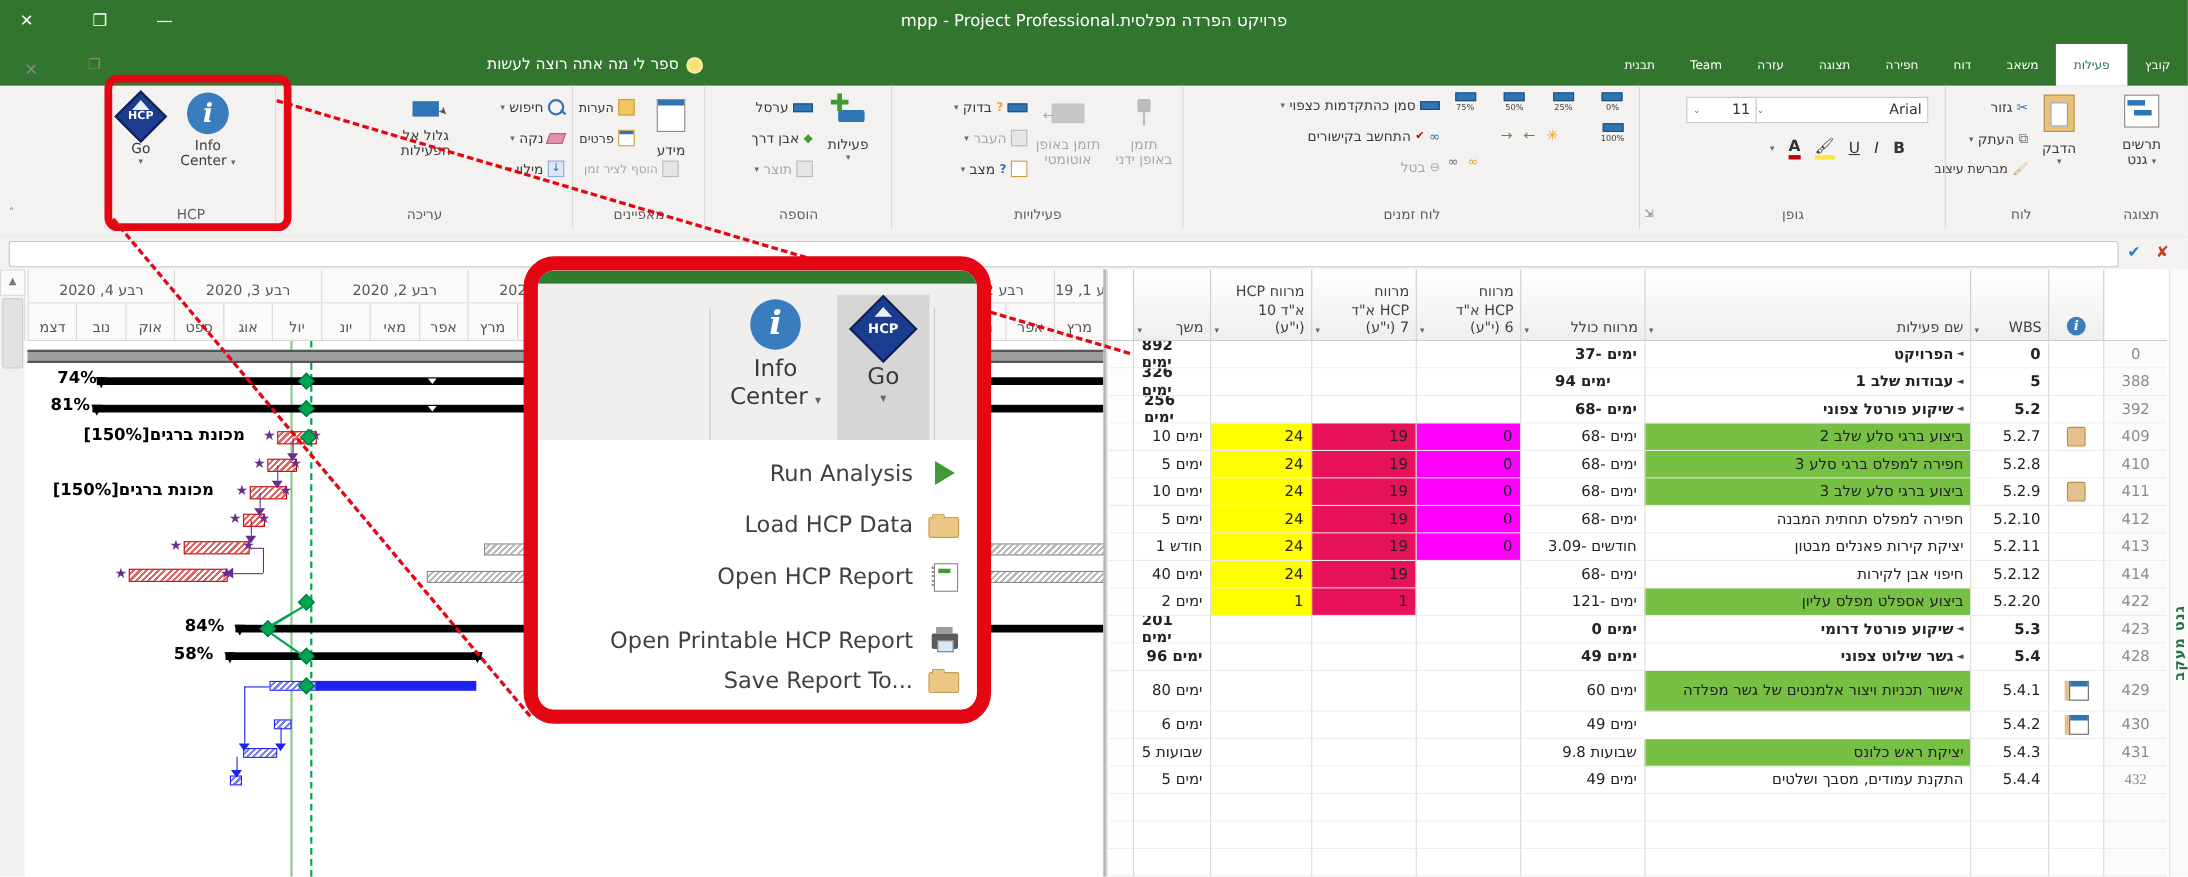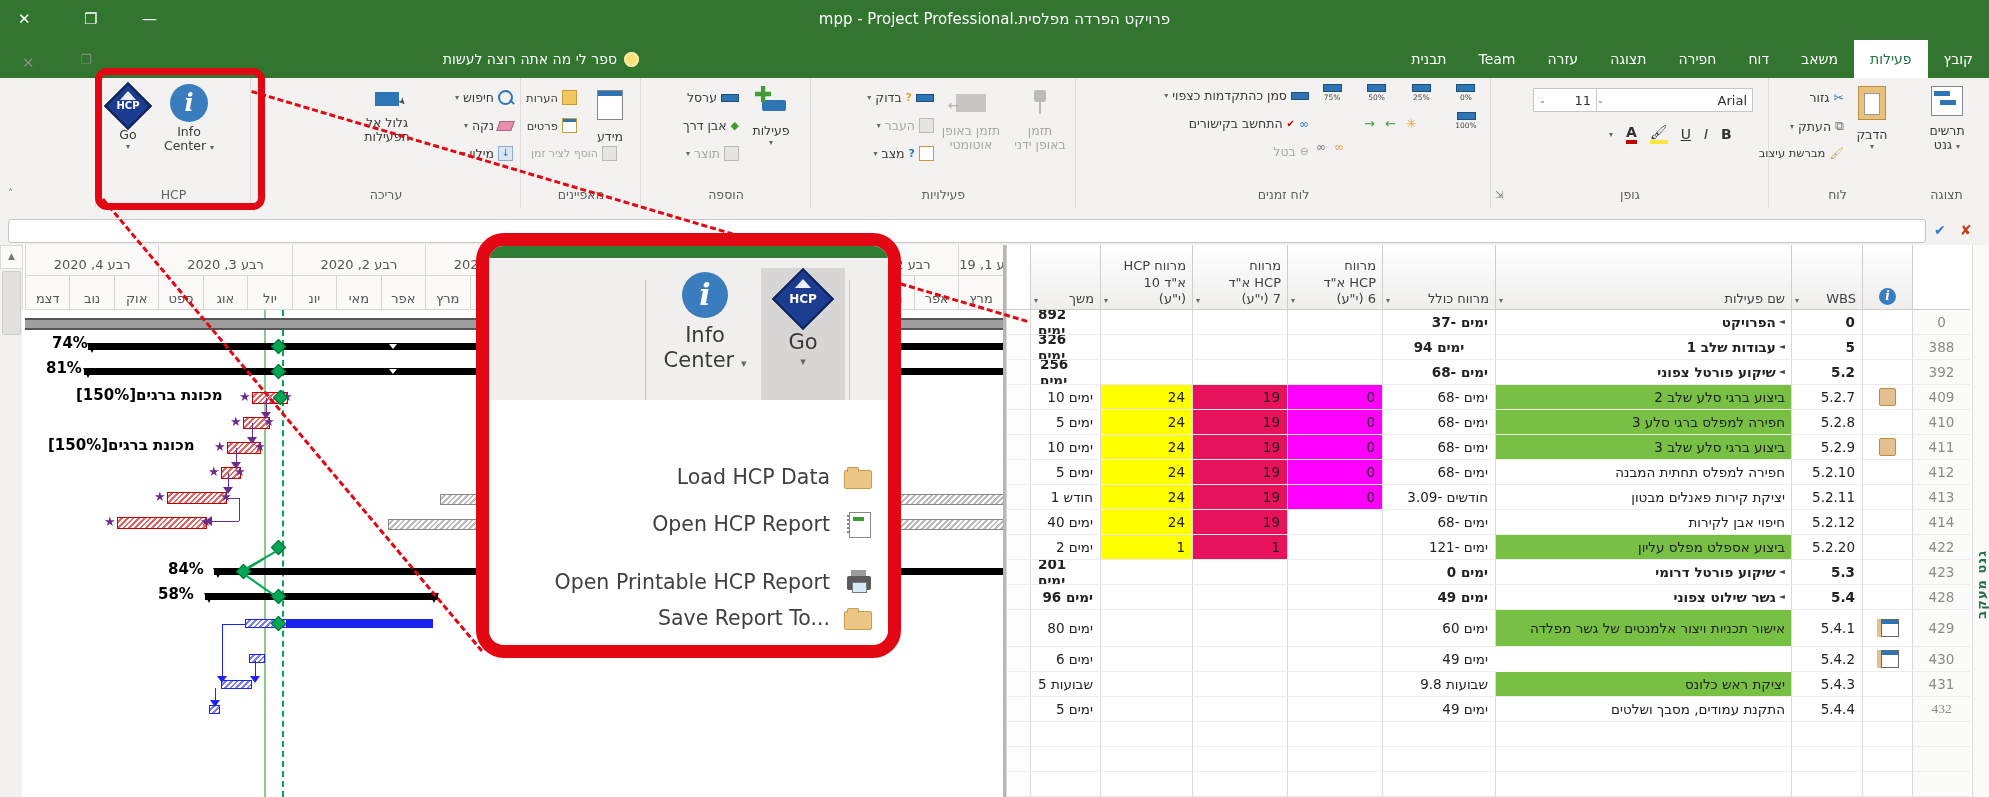--- a/index.html
+++ b/index.html
@@ -5,21 +5,21 @@
   html,body{margin:0;padding:0}
   body{width:1989px;height:797px;position:relative;overflow:hidden;background:#fff;
        font-family:"DejaVu Sans","Liberation Sans",sans-serif;color:#333;font-size:13px}
   .abs{position:absolute}
   
   .titlebar{left:0;top:0;width:1989px;height:40px;background:#31752F;color:#fff}
   .title-text{width:100%;text-align:center;top:10px;font-size:15px}
   .winbtn{top:10px;font-size:15px;color:#fff;cursor:default}
   .tabrow{left:0;top:40px;width:1989px;height:38px;background:#31752F}
   .tabs{position:absolute;right:0;top:0;height:38px;display:flex;direction:rtl;align-items:stretch}
-  .tab{padding:0 16px;display:flex;align-items:center;color:#fff;font-size:14px}
+  .tab{padding:0 16px;display:flex;align-items:center;color:#fff;font-size:11px}
   .tab.active{background:#fff;color:#217346}
   .tellme{position:absolute;right:1350px;top:0;height:38px;display:flex;direction:rtl;align-items:center;gap:7px;color:#fff;font-size:14px}
   .bulb{width:15px;height:15px;border-radius:50%;background:#F7E06E;box-shadow:0 0 4px #fff inset}
   
   .ribbon{left:0;top:78px;width:1989px;height:137px;background:#F4F2F1;border-bottom:1px solid #D2D0CE}
   .rgroup{position:absolute;top:0;height:130px;border-left:1px solid #DDDBD9}
   .glabel{position:absolute;bottom:6px;left:0;right:0;text-align:center;color:#605E5C;font-size:12.5px}
   .bigbtn{position:absolute;display:flex;flex-direction:column;align-items:center;font-size:12.5px;color:#3B3A39;text-align:center;line-height:1.15}
   .srow{position:absolute;display:flex;direction:rtl;align-items:center;gap:4px;font-size:12.5px;color:#3B3A39;white-space:nowrap}
   .gray{color:#A9A7A5}
@@ -978,20 +978,26 @@
       <div class="hcp-d" style="width:54px;height:54px;margin-top:4px">
         <div class="hcp-sq"></div>
           <div class="hcp-peak"></div>
           <span class="hcp-txt" style="font-size:12px">HCP</span>
       </div>
       <div style="margin-top:4px">Go</div>
       <div style="font-size:11px;color:#666">▾</div>
     </div>
   </div>
   <div id="popup-menu" class="abs" style="left:0;top:154px;right:0;bottom:0;background:#fff">
+      <div class="menu-item" style="top: 6px;">
+        <span>Run Analysis</span>
+        <span class="mi-icon">
+          <span class="play-i" style="display: block;"></span>
+        </span>
+      </div>
       <div class="menu-item" style="top: 53px; margin-left: 12px;">
         <span>Load HCP Data</span>
         <span class="mi-icon">
           <span class="folder-i" style="display: block;"></span>
         </span>
       </div>
       <div class="menu-item" style="top: 100px;">
         <span>Open HCP Report</span>
         <span class="mi-icon">
           <span class="report-i" style="display: block;"></span>

